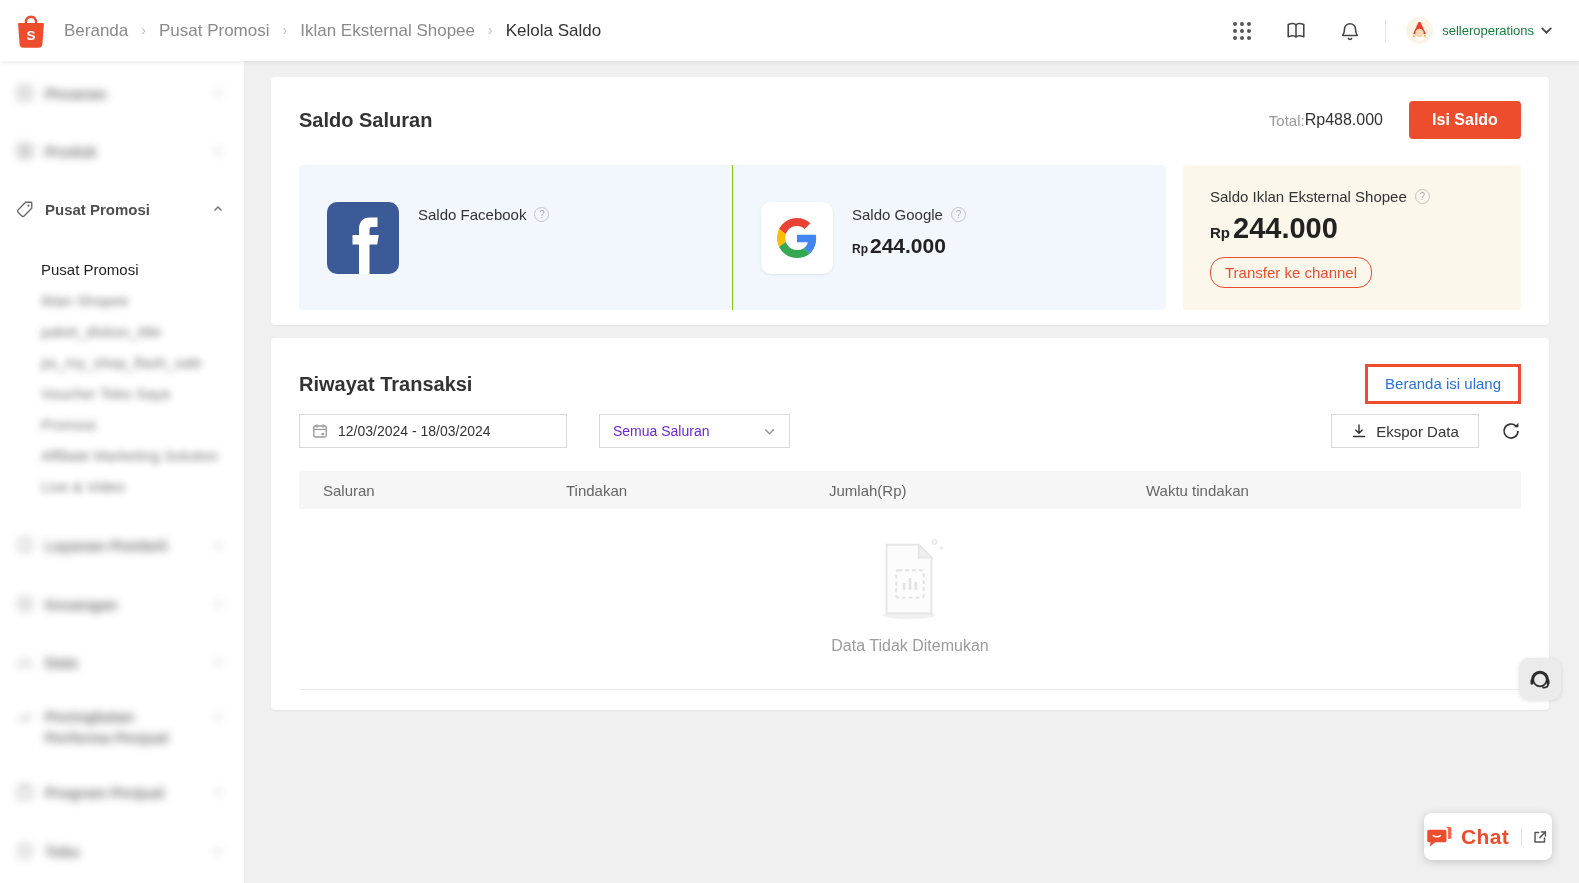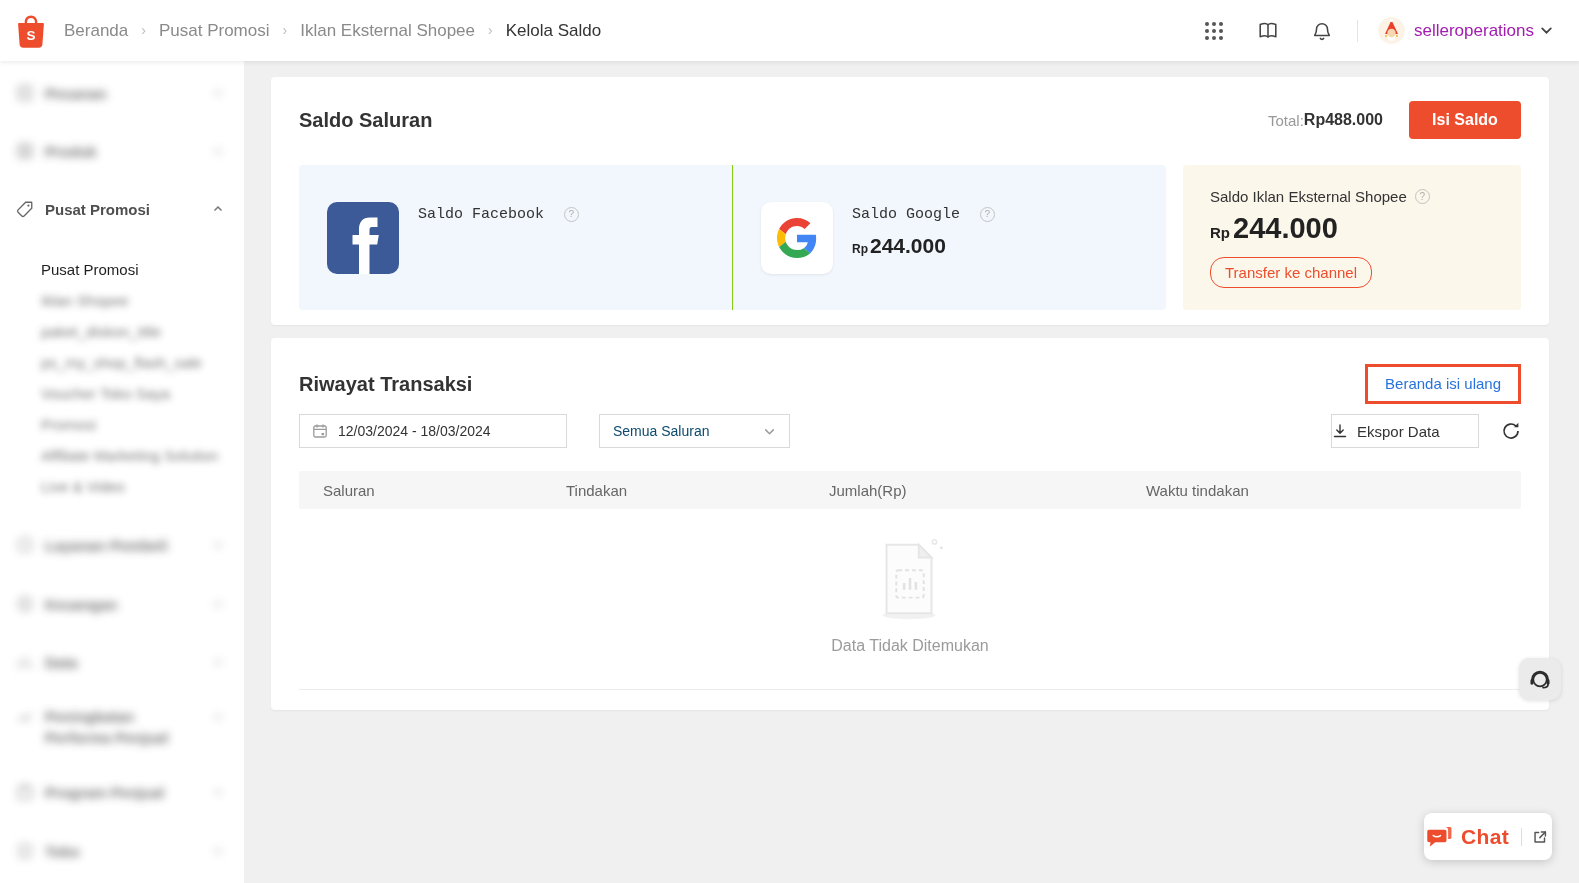--- a/index.html
+++ b/index.html
@@ -12,21 +12,21 @@
             padding:0 26px 0 16px; z-index:20; }
   .logo { width:30px; height:34px; flex:0 0 auto; }
   .crumbs { display:flex; align-items:center; margin-left:18px; font-size:17px; color:#8a8a8a; }
   .crumb { cursor:pointer; }
   .crumb.current { color:#333; font-weight:500; }
   .crumb-sep { color:#bdbdbd; font-size:14px; margin:0 13px; transform:translateY(-1px); }
   .hdr-right { margin-left:auto; display:flex; align-items:center; }
   .hdr-ic { width:22px; height:22px; margin-left:32px; cursor:pointer; }
   .hdr-divider { width:1px; height:22px; background:#e3e3e3; margin:0 20px 0 24px; }
   .avatar { width:27px; height:27px; border-radius:50%; overflow:hidden; background:#fff; }
-  .username { font-size:17px; color:#a21caf; margin:0 6px 0 9px; cursor:pointer; }
+  .username { font-size:13px; color:#15803d; margin:0 6px 0 9px; cursor:pointer; }
   .chev { width:13px; height:13px; }
 
   
   .sidebar { position:absolute; top:61px; left:0; bottom:0; width:245px; background:#fff;
              border-right:1px solid #f0f0f0; padding-top:19px; z-index:5; }
   .sb-group { display:flex; align-items:center; height:26px; padding:0 20px 0 16px;
               margin-bottom:32px; font-size:15px; font-weight:700; color:#4f4f4f; cursor:pointer; }
   .sb-group .sb-ic { width:18px; height:18px; margin-right:11px; flex:0 0 auto; }
   .sb-group .sb-chev { margin-left:auto; width:12px; height:12px; flex:0 0 auto; }
   .sb-group .lbl { white-space:normal; line-height:21px; max-width:152px; }
@@ -39,34 +39,34 @@
 
   
   .main { position:absolute; top:61px; left:245px; right:0; bottom:0; background:#f0f0f0;
           padding:16px 30px 0 26px; }
   .card { background:#fff; border-radius:4px; box-shadow:0 1px 2px rgba(0,0,0,.05); }
   .card1 { height:248px; padding:24px 28px; }
   .card-title { font-size:20px; font-weight:700; color:#333; }
   .c1-head { display:flex; align-items:center; height:38px; }
   .c1-right { margin-left:auto; display:flex; align-items:center; }
   .total-lbl { color:#999; font-size:15px; }
-  .total-val { color:#333; font-size:16px; font-weight:700; margin-right:26px; }
+  .total-val { color:#333; font-size:16px; font-weight:400; margin-right:26px; }
   .btn-primary { background:#EE4D2D; color:#fff; border:none; border-radius:4px; width:112px;
                  height:38px; font-size:16px; font-weight:600; font-family:inherit; cursor:pointer; }
 
   .bal-row { display:flex; gap:17px; margin-top:26px; height:145px; }
   .blue-panel { flex:1; background:#F1F7FD; border-radius:4px; display:flex; align-items:center; }
   .channel { flex:1; display:flex; align-items:center; padding-left:28px; gap:19px; height:100%; }
   .channel + .channel { border-left:1px solid #84cc16; }
   .tile { width:72px; height:72px; border-radius:10px; flex:0 0 auto; display:flex;
           align-items:center; justify-content:center; }
   .tile-fb { background:#3D5A98; overflow:hidden; }
   .tile-gg { background:#fff; box-shadow:0 1px 3px rgba(0,0,0,.08); }
   .ch-text { height:64px; display:flex; flex-direction:column; }
-  .ch-name-row { display:flex; align-items:center; gap:20px; font-size:15px; color:#333;font-family:Liberation Mono, monospace; }
+  .ch-name-row { display:flex; align-items:center; gap:8px; font-size:15px; color:#333; }
   .help { width:15px; height:15px; border:1px solid #c3c3c3; border-radius:50%; color:#adadad;
           font-size:10px; display:inline-flex; align-items:center; justify-content:center; cursor:pointer; }
   .amount-row { margin-top:11px; display:flex; align-items:baseline; gap:2px; }
   .amt-rp { font-size:12px; font-weight:700; color:#222; }
   .amt-val { font-size:21px; font-weight:700; color:#222; }
 
   .cream-panel { width:338px; background:#FCF7EB; border-radius:4px; padding:23px 27px; }
   .cp-title-row { display:flex; align-items:center; gap:8px; font-size:15px; color:#333; }
   .cp-amount { display:flex; align-items:baseline; gap:3px; margin-top:7px; }
   .cp-rp { font-size:15px; font-weight:700; color:#222; }
@@ -76,25 +76,25 @@
 
   .card2 { margin-top:13px; height:372px; padding:24px 28px 0; position:relative; }
   .c2-head { display:flex; align-items:center; justify-content:space-between; height:44px; }
   .anno-box { border:3px solid #EE4D2D; padding:8px 17px; }
   .link { color:#2673DD; font-size:15px; cursor:pointer; }
 
   .filters { display:flex; align-items:center; margin-top:8px; height:34px; }
   .fbox { height:34px; border:1px solid #d9d9d9; border-radius:0; display:flex; align-items:center;
           background:#fff; cursor:pointer; }
   .datebox { width:268px; padding:0 12px; gap:10px; font-size:14px; color:#333; }
-  .selectbox { padding:12px 13px; font-size:14px; color:#0c4a6e; justify-content:space-between; }
+  .selectbox { padding:12px 13px; font-size:14px; color:#6d28d9; justify-content:space-between; }
   .sel-saluran { width:191px; margin-left:32px; }
   .sel-tindakan { width:290px; margin-left:32px; }
   .spacer { flex:1; }
-  .btn-export { width:148px; gap:9px; font-size:15px; color:#333; font-weight:500; }
+  .btn-export { width:148px; gap:9px; justify-content:center; font-size:15px; color:#333; font-weight:500; }
   .refresh { width:20px; height:20px; margin-left:22px; cursor:pointer; flex:0 0 auto; }
 
   .thead { margin-top:23px; height:38px; background:#f6f6f6; display:grid;
            grid-template-columns:243px 263px 317px 1fr; align-items:center; padding-left:24px;
            color:#666; font-size:15px; border-radius:2px; }
   .empty { height:181px; border-bottom:1px solid #ececec; display:flex; flex-direction:column;
            align-items:center; }
   .empty svg { margin-top:28px; }
   .empty-text { margin-top:12px; font-size:16px; color:#9b9b9b; }
 

